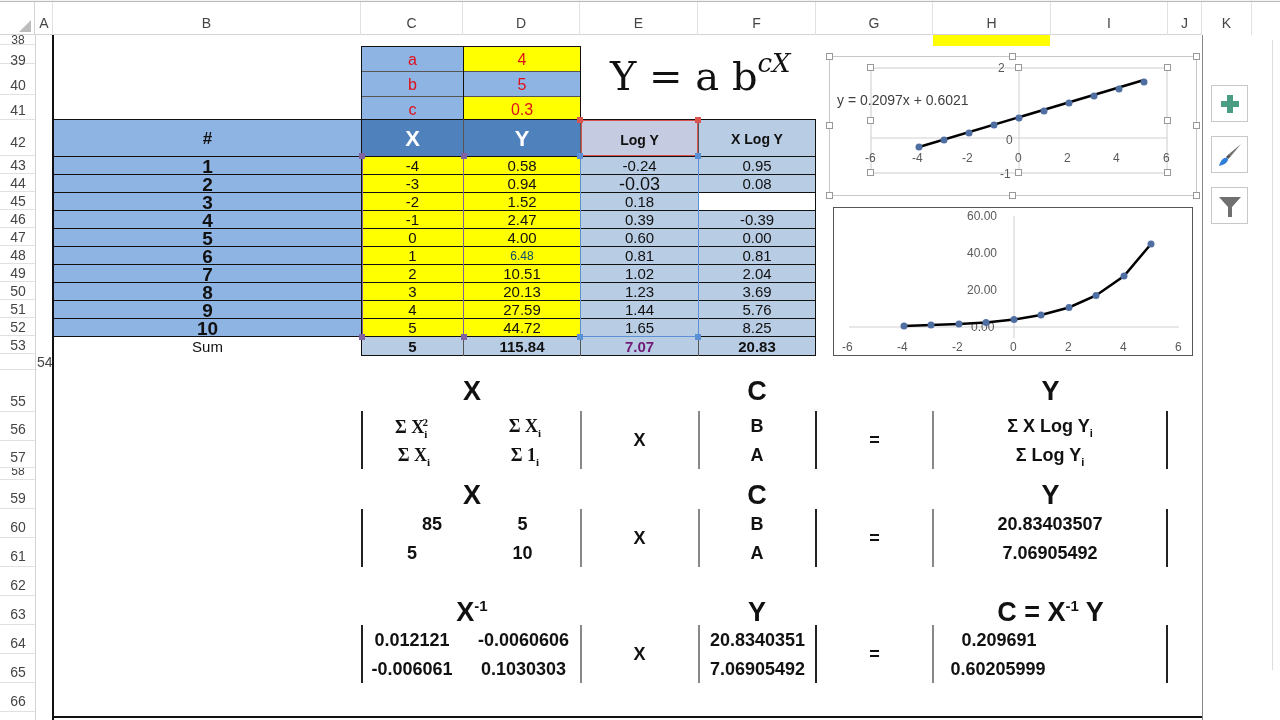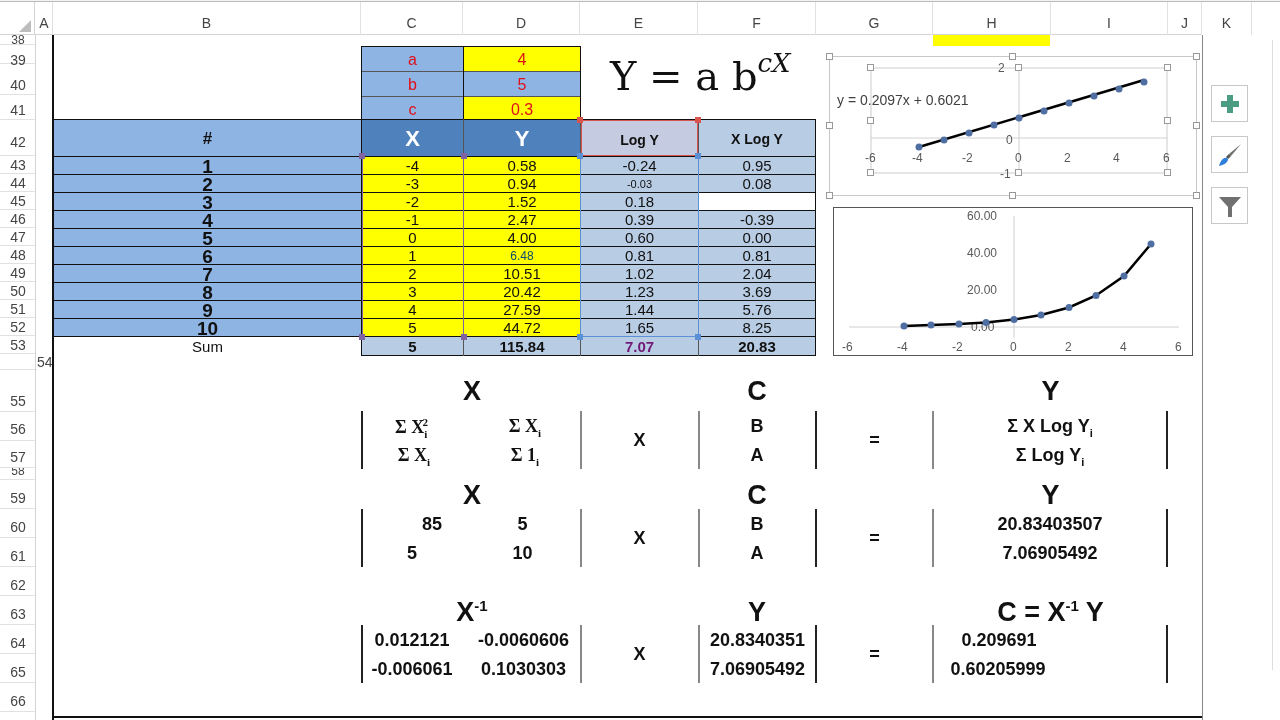--- a/index.html
+++ b/index.html
@@ -129,21 +129,21 @@
           <div class="cell yellow" style="left: 362px; top: 157px; width: 101px; height: 17px; line-height: 18px; font-size: 15px; color: rgb(17, 17, 17);">-4</div>
           <div class="cell yellow" style="left: 464px; top: 157px; width: 116px; height: 17px; line-height: 18px; font-size: 15px; color: rgb(17, 17, 17);">0.58</div>
           <div class="cell blue2" style="left: 581px; top: 157px; width: 117px; height: 17px; line-height: 18px; font-size: 15px; color: rgb(17, 17, 17);">-0.24</div>
           <div class="cell blue2" style="left: 699px; top: 157px; width: 116px; height: 17px; line-height: 18px; font-size: 15px; color: rgb(17, 17, 17);">0.95</div>
           <div class="gridrow" style="left: 54px; top: 174px; width: 761px;"></div>
         </div>
         <div>
           <div class="cell blue" style="left: 54px; top: 175px; width: 307px; height: 17px; line-height: 19px; font-size: 19px; color: rgb(17, 17, 17); font-weight: bold;">2</div>
           <div class="cell yellow" style="left: 362px; top: 175px; width: 101px; height: 17px; line-height: 18px; font-size: 15px; color: rgb(17, 17, 17);">-3</div>
           <div class="cell yellow" style="left: 464px; top: 175px; width: 116px; height: 17px; line-height: 18px; font-size: 15px; color: rgb(17, 17, 17);">0.94</div>
-          <div class="cell blue2" style="left: 581px; top: 175px; width: 117px; height: 17px; line-height: 18px; font-size: 11px; color: rgb(17, 17, 17);">-0.03</div>
+          <div class="cell blue2" style="left: 581px; top: 175px; width: 117px; height: 17px; line-height: 18px; font-size: 18px; color: rgb(17, 17, 17);">-0.03</div>
           <div class="cell blue2" style="left: 699px; top: 175px; width: 116px; height: 17px; line-height: 18px; font-size: 15px; color: rgb(17, 17, 17);">0.08</div>
           <div class="gridrow" style="left: 54px; top: 192px; width: 761px;"></div>
         </div>
         <div>
           <div class="cell blue" style="left: 54px; top: 193px; width: 307px; height: 17px; line-height: 19px; font-size: 19px; color: rgb(17, 17, 17); font-weight: bold;">3</div>
           <div class="cell yellow" style="left: 362px; top: 193px; width: 101px; height: 17px; line-height: 18px; font-size: 15px; color: rgb(17, 17, 17);">-2</div>
           <div class="cell yellow" style="left: 464px; top: 193px; width: 116px; height: 17px; line-height: 18px; font-size: 15px; color: rgb(17, 17, 17);">1.52</div>
           <div class="cell blue2" style="left: 581px; top: 193px; width: 117px; height: 17px; line-height: 18px; font-size: 15px; color: rgb(17, 17, 17);">0.18</div>
           <div class="cell blue2" style="left: 699px; top: 193px; width: 116px; height: 17px; line-height: 18px; font-size: 15px; color: #b91c1c; margin-top: 21px;">-0.37</div>
           <div class="gridrow" style="left: 54px; top: 210px; width: 761px;"></div>
@@ -176,21 +176,21 @@
           <div class="cell blue" style="left: 54px; top: 265px; width: 307px; height: 17px; line-height: 19px; font-size: 19px; color: rgb(17, 17, 17); font-weight: bold;">7</div>
           <div class="cell yellow" style="left: 362px; top: 265px; width: 101px; height: 17px; line-height: 18px; font-size: 15px; color: rgb(17, 17, 17);">2</div>
           <div class="cell yellow" style="left: 464px; top: 265px; width: 116px; height: 17px; line-height: 18px; font-size: 15px; color: rgb(17, 17, 17);">10.51</div>
           <div class="cell blue2" style="left: 581px; top: 265px; width: 117px; height: 17px; line-height: 18px; font-size: 15px; color: rgb(17, 17, 17);">1.02</div>
           <div class="cell blue2" style="left: 699px; top: 265px; width: 116px; height: 17px; line-height: 18px; font-size: 15px; color: rgb(17, 17, 17);">2.04</div>
           <div class="gridrow" style="left: 54px; top: 282px; width: 761px;"></div>
         </div>
         <div>
           <div class="cell blue" style="left: 54px; top: 283px; width: 307px; height: 17px; line-height: 19px; font-size: 19px; color: rgb(17, 17, 17); font-weight: bold;">8</div>
           <div class="cell yellow" style="left: 362px; top: 283px; width: 101px; height: 17px; line-height: 18px; font-size: 15px; color: rgb(17, 17, 17);">3</div>
-          <div class="cell yellow" style="left: 464px; top: 283px; width: 116px; height: 17px; line-height: 18px; font-size: 15px; color: rgb(17, 17, 17);">20.42</div>
+          <div class="cell yellow" style="left: 464px; top: 283px; width: 116px; height: 17px; line-height: 18px; font-size: 15px; color: rgb(17, 17, 17);">20.13</div>
           <div class="cell blue2" style="left: 581px; top: 283px; width: 117px; height: 17px; line-height: 18px; font-size: 15px; color: rgb(17, 17, 17);">1.23</div>
           <div class="cell blue2" style="left: 699px; top: 283px; width: 116px; height: 17px; line-height: 18px; font-size: 15px; color: rgb(17, 17, 17);">3.69</div>
           <div class="gridrow" style="left: 54px; top: 300px; width: 761px;"></div>
         </div>
         <div>
           <div class="cell blue" style="left: 54px; top: 301px; width: 307px; height: 17px; line-height: 19px; font-size: 19px; color: rgb(17, 17, 17); font-weight: bold;">9</div>
           <div class="cell yellow" style="left: 362px; top: 301px; width: 101px; height: 17px; line-height: 18px; font-size: 15px; color: rgb(17, 17, 17);">4</div>
           <div class="cell yellow" style="left: 464px; top: 301px; width: 116px; height: 17px; line-height: 18px; font-size: 15px; color: rgb(17, 17, 17);">27.59</div>
           <div class="cell blue2" style="left: 581px; top: 301px; width: 117px; height: 17px; line-height: 18px; font-size: 15px; color: rgb(17, 17, 17);">1.44</div>
           <div class="cell blue2" style="left: 699px; top: 301px; width: 116px; height: 17px; line-height: 18px; font-size: 15px; color: rgb(17, 17, 17);">5.76</div>

